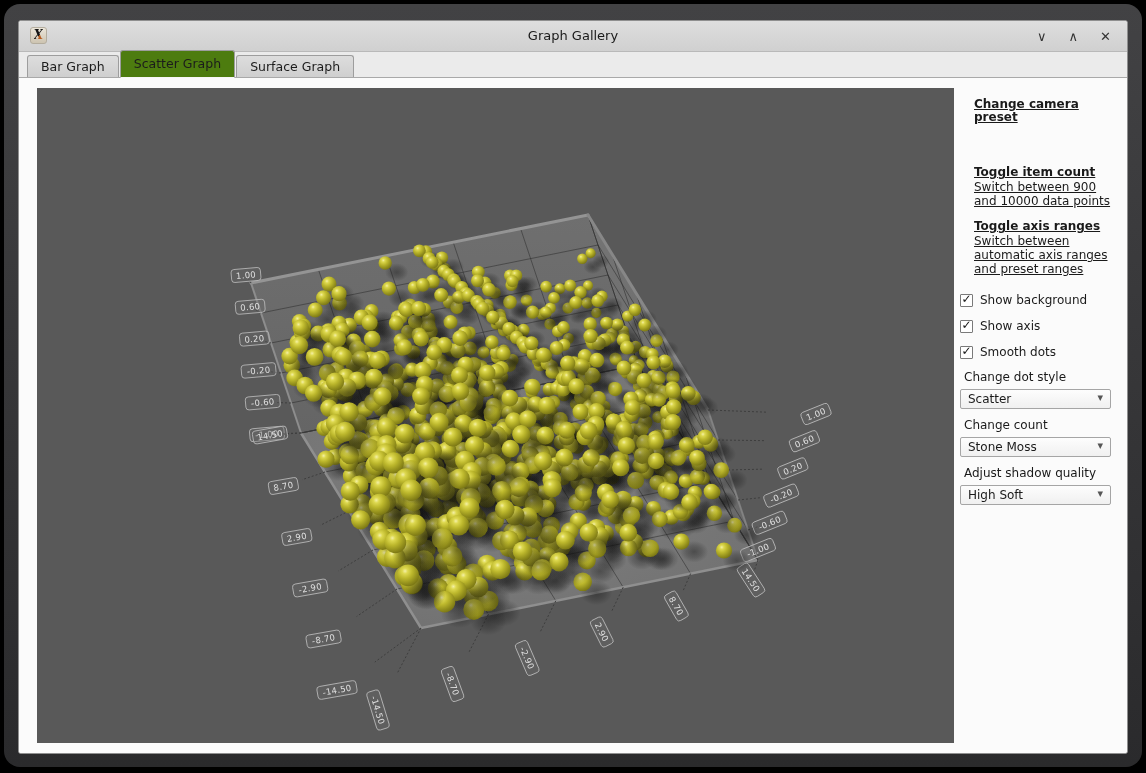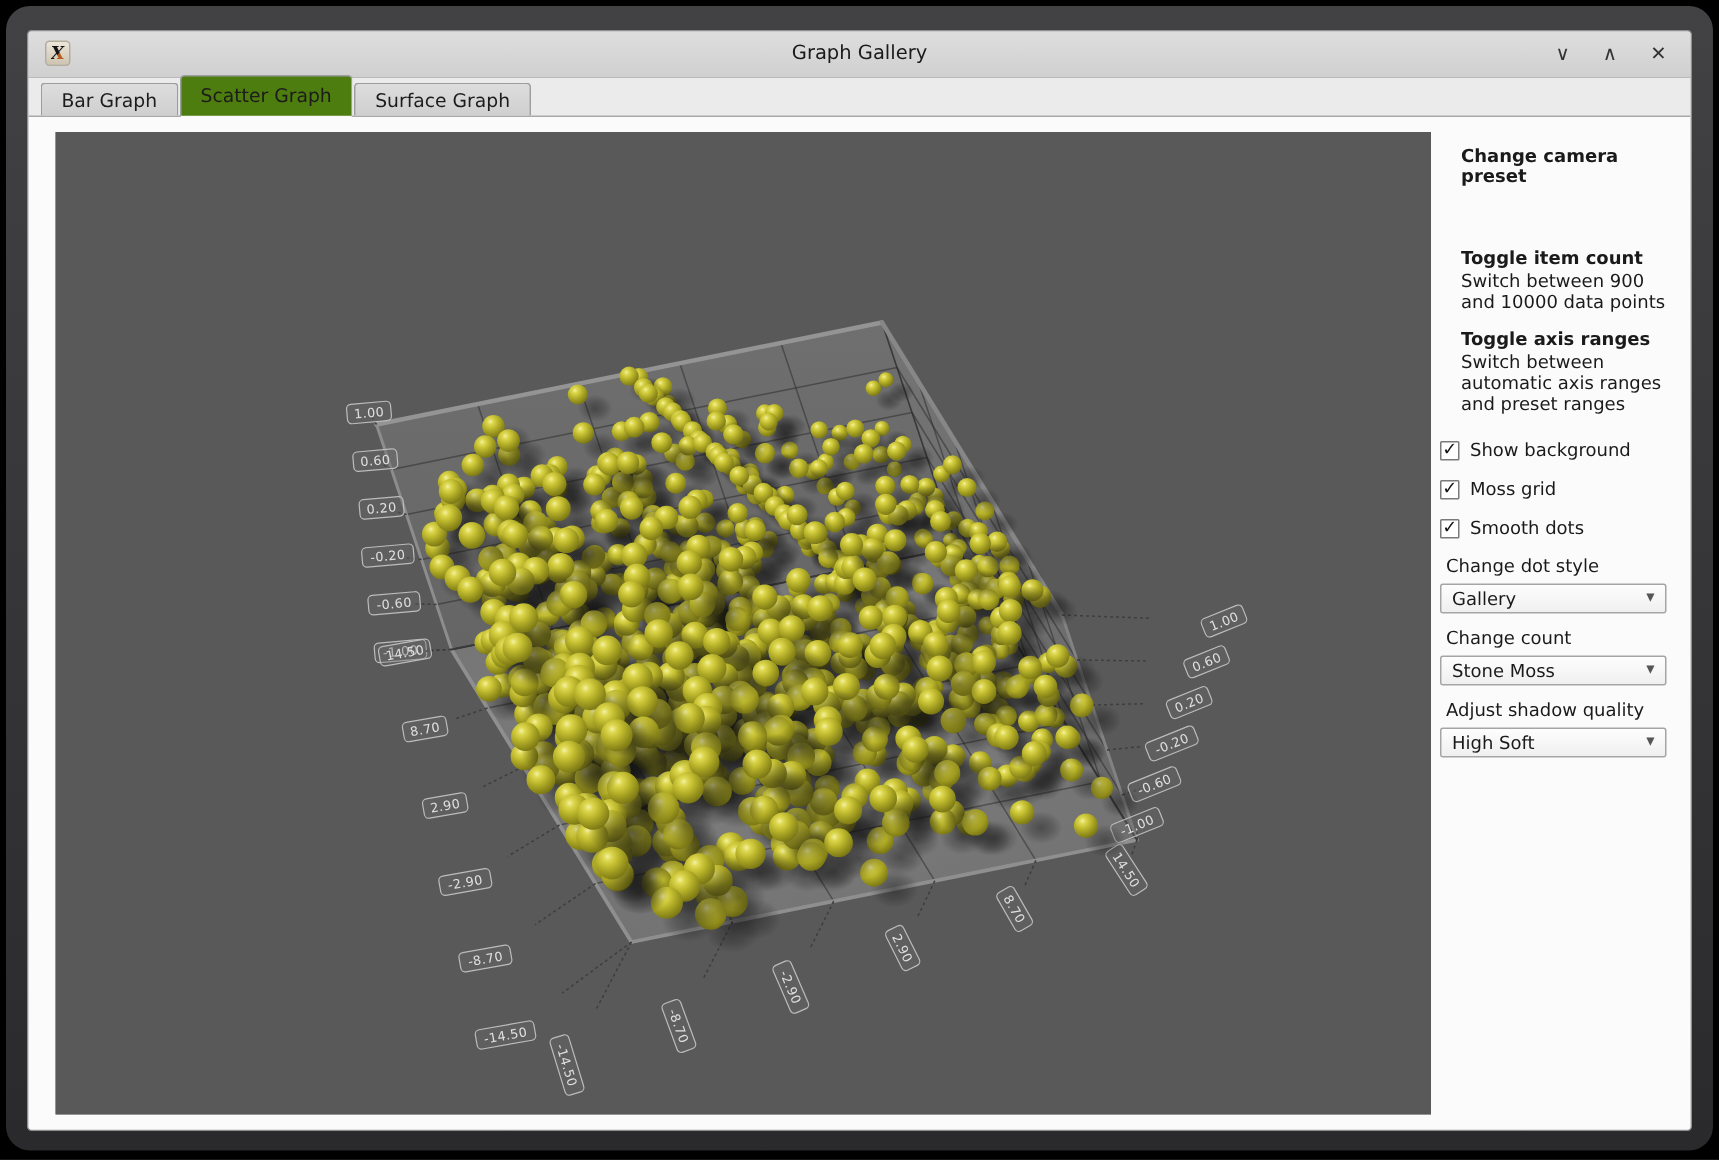--- a/index.html
+++ b/index.html
@@ -29,21 +29,21 @@
     border:1px solid #9d9d9d;border-bottom:none;border-radius:3px 3px 0 0;margin-right:1px;
     font-size:12.5px;color:#1c1c1c;position:relative;}
   .tab.active{height:26px;line-height:26px;background:#4d7c0f;margin-bottom:-1px;z-index:2;
     border-bottom:1px solid #f7f7f7;}
   
   .content{position:relative;height:678px;background:#fbfbfb;}
   .chart{position:absolute;left:18px;top:10px;width:917px;height:655px;background:#595959;}
   .chart svg{display:block;}
   
   .panel{position:absolute;left:941px;top:20px;width:156px;color:#1a1a1a;font-size:12px;}
-  .cmdlink{padding-left:14px;width:140px;}
+  .cmdlink{padding-left:14px;width:140px;text-decoration:underline;}
   .cmd-title{font-weight:bold;font-size:12px;line-height:13px;margin-bottom:1px;}
   .cmd-desc{font-size:12px;line-height:14px;}
   .mb1{margin-bottom:42px;}.mb2{margin-bottom:12px;}.mb3{margin-bottom:16px;}
   .cbrow{display:flex;align-items:center;height:16px;margin-bottom:10px;}
   .cb-box{width:13px;height:13px;background:#fff;border:1px solid #7a7a7a;border-radius:1px;
     box-sizing:border-box;position:relative;flex:0 0 13px;}
   .cb-box .mark{position:absolute;left:0.5px;top:-3px;font-size:12px;color:#111;display:none;}
   .cb-box.checked .mark{display:block;}
   .cb-label{margin-left:7px;}
   .field-label{margin:9px 0 5px 4px;}
@@ -2092,32 +2092,32 @@
         <div class="cbrow">
           <span class="cb-box checked">
               <span class="mark">✓</span>
             </span>
           <span class="cb-label">Show background</span>
         </div>
         <div class="cbrow">
           <span class="cb-box checked">
               <span class="mark">✓</span>
             </span>
-          <span class="cb-label">Moss grid</span>
+          <span class="cb-label">Show axis</span>
         </div>
         <div class="cbrow">
           <span class="cb-box checked">
               <span class="mark">✓</span>
             </span>
           <span class="cb-label">Smooth dots</span>
         </div>
 
         <div class="field-label">Change dot style</div>
         <div class="combo">
-          <span>Gallery</span>
+          <span>Scatter</span>
           <span class="combo-arrow">▾</span>
         </div>
 
         <div class="field-label">Change count</div>
         <div class="combo">
           <span>Stone Moss</span>
           <span class="combo-arrow">▾</span>
         </div>
 
         <div class="field-label">Adjust shadow quality</div>

